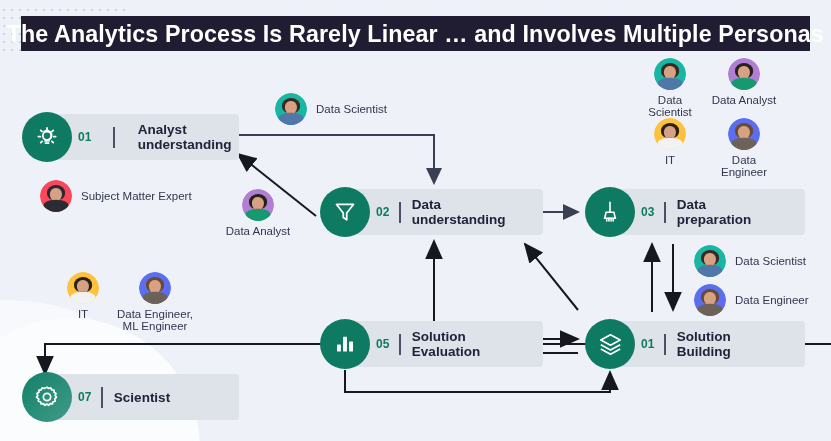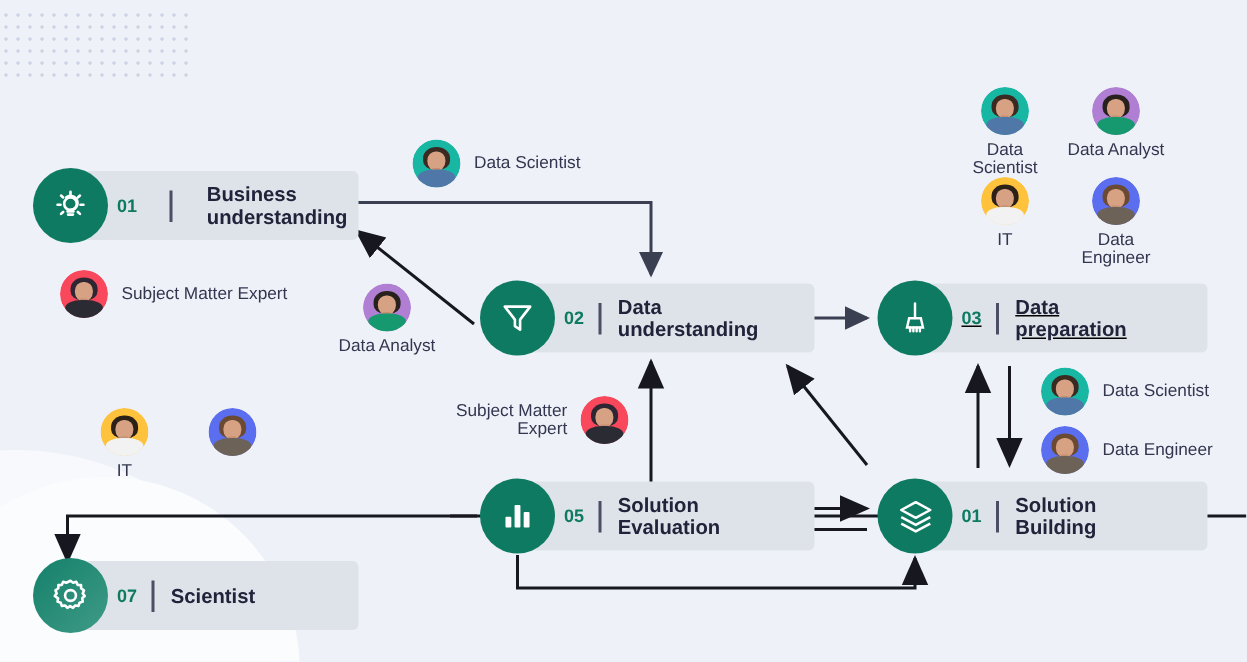--- a/index.html
+++ b/index.html
@@ -124,20 +124,23 @@
 </style>
 </head>
 <body>
 
 <div id="stage">
 
   <div class="bg-dots"></div>
   <div class="bg-blob"></div>
   <div class="bg-blob2"></div>
 
+  <div class="title-bar">
+    <span>The Analytics Process Is Rarely Linear …  and Involves Multiple Personas</span>
+  </div>
 
   <svg id="arrows" viewBox="0 0 831 441">
     <defs>
       <marker id="ah" markerWidth="9" markerHeight="9" refX="7.5" refY="4" orient="auto">
         <path d="M0,0 L8.5,4 L0,8 z" fill="#3b3f52"></path>
       </marker>
       <marker id="ah2" markerWidth="11" markerHeight="11" refX="9" refY="5" orient="auto">
         <path d="M0,0.6 L10,5 L0,9.4 z" fill="#17181f"></path>
       </marker>
     </defs>
@@ -167,21 +170,21 @@
       <path d="M831,344 L45,344 L45,374" marker-end="url(#ah2)" stroke="#17181f"></path>
 
       <path d="M300,344 L318,344" stroke="#17181f"></path>
     </g>
   </svg>
 
   <div class="step" style="left:22px;top:114px;">
     <div class="plate" style="width:194px;gap:12px;">
       <span class="num">01</span>
       <span class="divider"></span>
-      <span class="label">Business
+      <span class="label">Analyst
 understanding</span>
     </div>
     <div class="circle">
       <svg width="28" height="28" viewBox="0 0 24 24" fill="none" stroke="#fff" stroke-width="1.5" stroke-linecap="round">
         <path d="M12 14.5a4 4 0 1 0-2.4-7.2"></path>
         <circle cx="12" cy="11" r="3.6"></circle>
         <path d="M10.3 15.4h3.4M10.6 17.2h2.8"></path>
         <path d="M12 4.2v1.6M6.6 6.3l1.2 1.1M17.4 6.3l-1.2 1.1M4.6 11.6h1.7M17.7 11.6h1.7M6.6 16.8l1.2-1.1M17.4 16.8l-1.2-1.1"></path>
       </svg>
     </div>
@@ -195,21 +198,21 @@
 understanding</span>
     </div>
     <div class="circle">
       <svg width="26" height="26" viewBox="0 0 24 24" fill="none" stroke="#fff" stroke-width="1.6" stroke-linejoin="round">
         <path d="M4.2 5h15.6L13.6 13v6.2l-3.2-2.2V13z"></path>
       </svg>
     </div>
   </div>
 
   <div class="step" style="left:585px;top:189px;">
-    <div class="plate" style="width:197px;text-decoration:underline;">
+    <div class="plate" style="width:197px;">
       <span class="num">03</span>
       <span class="divider"></span>
       <span class="label">Data
 preparation</span>
     </div>
     <div class="circle">
       <svg width="26" height="26" viewBox="0 0 24 24" fill="none" stroke="#fff" stroke-width="1.5" stroke-linecap="round">
         <path d="M12 3v9"></path>
         <path d="M8.4 12.2h7.2l1.3 5.6H7.1z"></path>
         <path d="M9 17.8v2.4M11 17.8v2.4M13 17.8v2.4M15 17.8v2.4"></path>
@@ -355,46 +358,37 @@
     <div class="av">
       <div class="disc" style="background:#5b6ef0"></div>
       <div class="hair" style="background:#6b4a33"></div>
       <div class="face"></div>
       <div class="neck"></div>
       <div class="body" style="background:#6d6258"></div>
     </div>
     <span class="pname">Data Engineer</span>
   </div>
 
-  <div class="persona row rev" style="left:304px;top:264px;">
-    <div class="av">
-      <div class="disc" style="background:#f9475c"></div>
-      <div class="hair" style="background:#2e2633"></div>
-      <div class="face"></div>
-      <div class="neck"></div>
-      <div class="body" style="background:#2b2b34"></div>
-    </div>
-    <span class="pname">Subject Matter
-Expert</span>
-  </div>
 
   <div class="persona stack" style="left:48px;top:272px;width:70px;align-items:center;">
     <div class="av">
       <div class="disc" style="background:#ffc23c"></div>
       <div class="hair" style="background:#2b2119"></div>
       <div class="face"></div>
       <div class="neck"></div>
       <div class="body" style="background:#f2f2f2"></div>
     </div>
     <span class="pname">IT</span>
   </div>
 
   <div class="persona stack" style="left:113px;top:272px;width:84px;align-items:center;">
     <div class="av">
       <div class="disc" style="background:#5b6ef0"></div>
       <div class="hair" style="background:#6b4a33"></div>
       <div class="face"></div>
       <div class="neck"></div>
       <div class="body" style="background:#6d6258"></div>
     </div>
+    <span class="pname">Data Engineer,
+ML Engineer</span>
   </div>
 
 </div>
 
 </body></html>

